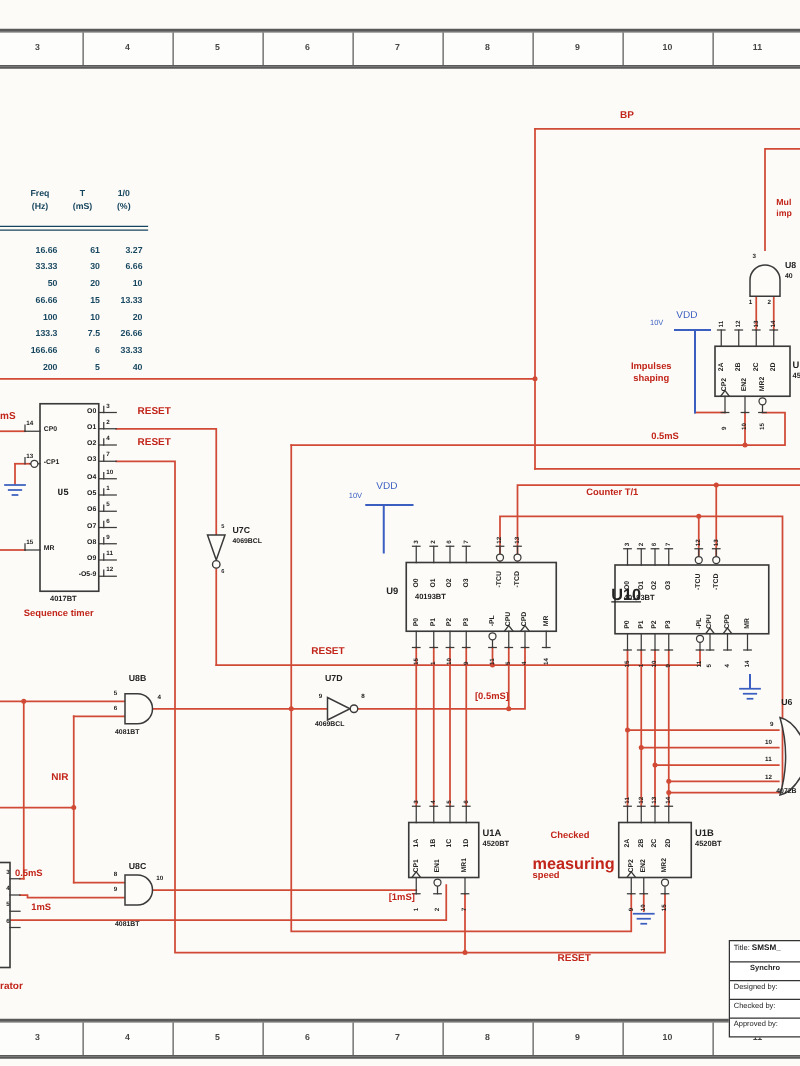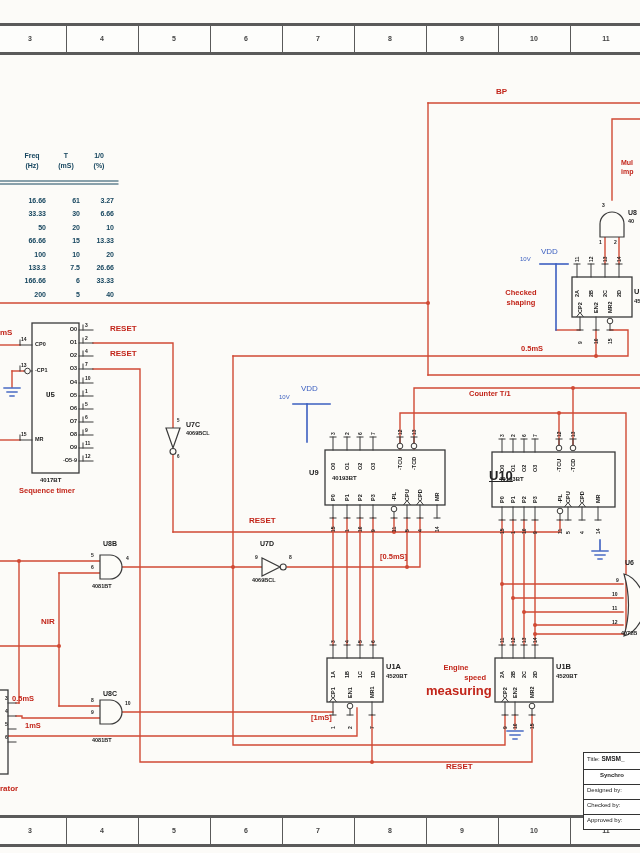--- a/index.html
+++ b/index.html
@@ -457,24 +457,24 @@
       <span class="lb red" style="left: 110px; top: 350px; font-size: 8px;">RESET</span>
       <span class="lb red" style="left: 19px; top: 487px; font-size: 7.5px;">Sequence timer</span>
       <span class="lb blk" style="left: 186px; top: 421px; font-size: 7px;">U7C</span>
       <span class="lb blk" style="left: 186px; top: 431px; font-size: 5.5px;">4069BCL</span>
       <span class="lb blk" style="left: 260px; top: 540px; font-size: 7px;">U7D</span>
       <span class="lb blk" style="left: 252px; top: 578px; font-size: 5.5px;">4069BCL</span>
       <span class="lb red" style="left: 249px; top: 517px; font-size: 8px;">RESET</span>
       <span class="lb red" style="left: 380px; top: 553px; font-size: 7.5px;">[0.5mS]</span>
       <span class="lb red" style="left: 311px; top: 714px; font-size: 7.5px;">[1mS]</span>
       <span class="lb red" style="left: 469px; top: 390px; font-size: 7.5px;">Counter T/1</span>
-      <span class="lb red" style="left: 426px; top: 664px; font-size: 7.5px; width: 60px; text-align: center;">Engine</span>
-      <span class="lb red" style="left: 426px; top: 674px; font-size: 7.5px; width: 60px; text-align: right;">speed</span>
+      <span class="lb red" style="left: 426px; top: 664px; font-size: 7.5px; width: 60px; text-align: center;">Checked</span>
+      <span class="lb red" style="left: 426px; top: 696px; font-size: 7.5px; width: 60px; text-align: left;">speed</span>
       <span class="lb red" style="left: 426px; top: 684px; font-size: 13px; width: 60px; text-align: center;">measuring</span>
-      <span class="lb red" style="left: 491px; top: 289px; font-size: 7.5px; width: 60px; text-align: center;">Checked</span>
+      <span class="lb red" style="left: 491px; top: 289px; font-size: 7.5px; width: 60px; text-align: center;">Impulses</span>
       <span class="lb red" style="left: 491px; top: 299px; font-size: 7.5px; width: 60px; text-align: center;">shaping</span>
       <span class="lb red" style="left: 521px; top: 345px; font-size: 7.5px;">0.5mS</span>
       <span class="lb red" style="left: 12px; top: 695px; font-size: 7.5px;">0.5mS</span>
       <span class="lb red" style="left: 25px; top: 722px; font-size: 7.5px;">1mS</span>
       <span class="lb red" style="left: 41px; top: 618px; font-size: 8px;">NIR</span>
       <span class="lb red" style="left: 496px; top: 88px; font-size: 8px;">BP</span>
       <span class="lb red" style="left: 621px; top: 159px; font-size: 7px;">Mul</span>
       <span class="lb red" style="left: 621px; top: 168px; font-size: 7px;">imp</span>
       <span class="lb red" style="left: 0px; top: 785px; font-size: 8px;">rator</span>
       <span class="lb red" style="left: 446px; top: 763px; font-size: 8px;">RESET</span>

